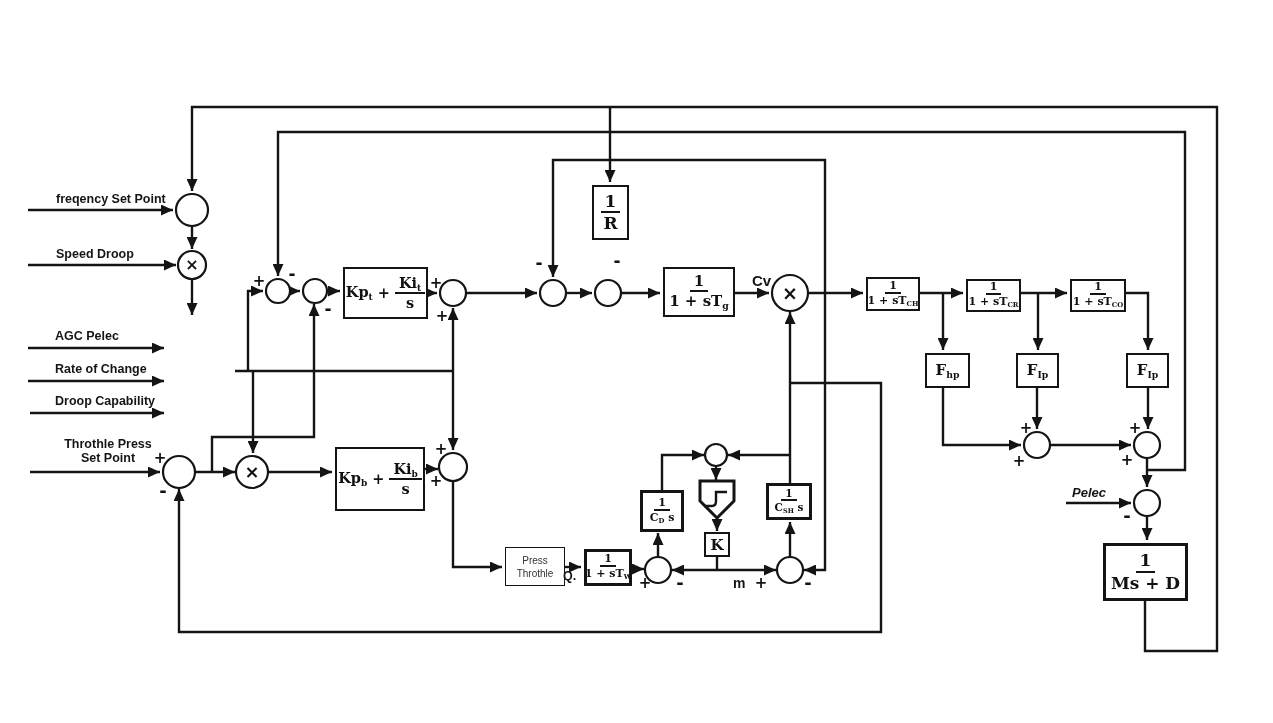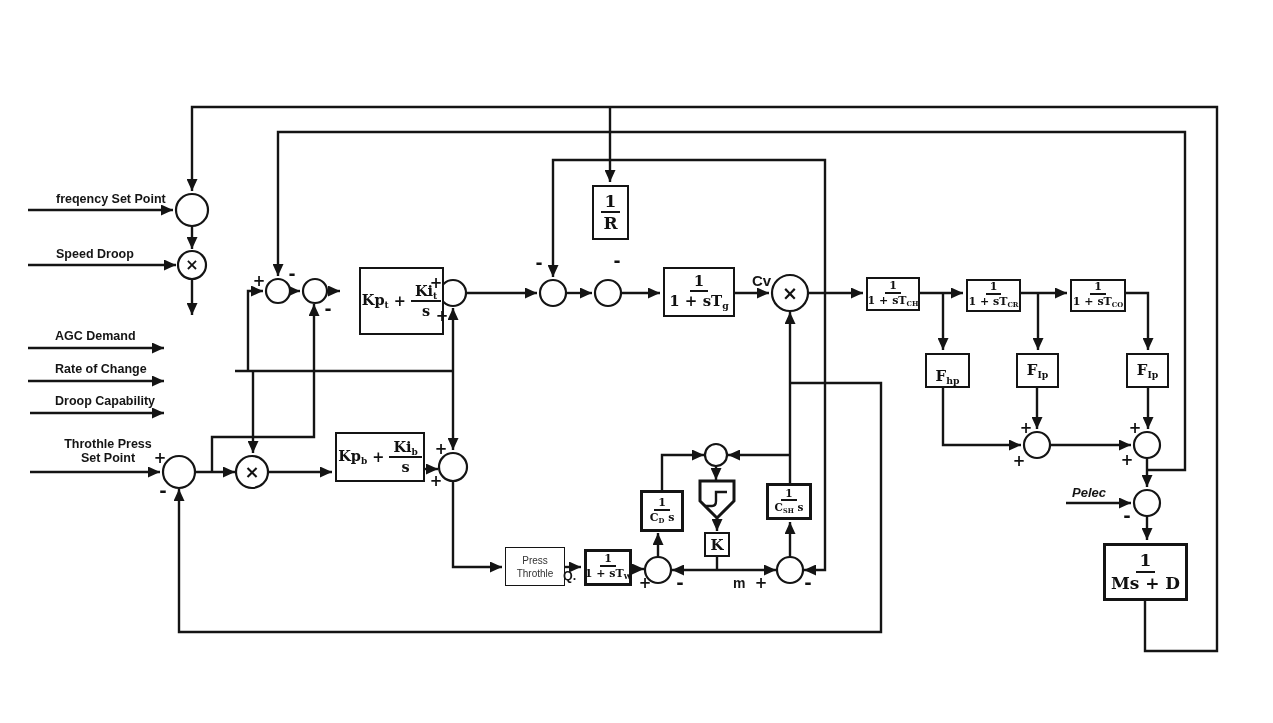--- a/index.html
+++ b/index.html
@@ -129,21 +129,21 @@
   </svg>
 
 
   <div class="box" style="left:592px;top:185px;width:37px;height:55px;font-size:17px;">
     <div class="frac f17">
       <span class="fnum">1</span>
       <span class="fden">R</span>
     </div>
   </div>
 
-  <div class="box" style="left:343px;top:267px;width:85px;height:68px;font-size:14.5px;margin-left:16px;">
+  <div class="box" style="left:343px;top:267px;width:85px;height:52px;font-size:14.5px;">
     <div class="pi">
       <span><span>Kp</span><span class="ss">t</span></span>
       <span>+</span>
       <div class="frac">
         <span class="fnum"><span>Ki</span><span class="ss">t</span></span>
         <span class="fden">s</span>
       </div>
     </div>
   </div>
 
@@ -168,33 +168,33 @@
     </div>
   </div>
 
   <div class="box" style="left:1070px;top:279px;width:56px;height:33px;font-size:11px;">
     <div class="frac">
       <span class="fnum">1</span>
       <span class="fden"><span>1 + sT</span><span class="ss">CO</span></span>
     </div>
   </div>
 
-  <div class="box" style="left:925px;top:353px;width:45px;height:35px;font-size:15px;align-items:flex-end;">
+  <div class="box" style="left:925px;top:353px;width:45px;height:35px;font-size:15px;">
     <span><span>F</span><span class="ss">hp</span></span>
   </div>
 
   <div class="box" style="left:1016px;top:353px;width:43px;height:35px;font-size:15px;">
     <span><span>F</span><span class="ss">Ip</span></span>
   </div>
 
   <div class="box" style="left:1126px;top:353px;width:43px;height:35px;font-size:15px;">
     <span><span>F</span><span class="ss">Ip</span></span>
   </div>
 
-  <div class="box" style="left:335px;top:432px;width:90px;height:50px;font-size:14.5px;">
+  <div class="box" style="left:335px;top:447px;width:90px;height:64px;font-size:14.5px;">
     <div class="pi">
       <span><span>Kp</span><span class="ss">b</span></span>
       <span>+</span>
       <div class="frac">
         <span class="fnum"><span>Ki</span><span class="ss">b</span></span>
         <span class="fden">s</span>
       </div>
     </div>
   </div>
 
@@ -230,21 +230,21 @@
 
   <div class="box thick" style="left:1103px;top:543px;width:85px;height:58px;font-size:17px;">
     <div class="frac f17">
       <span class="fnum">1</span>
       <span class="fden">Ms + D</span>
     </div>
   </div>
 
   <span class="lbl" style="left:56px;top:192px;">freqency Set Point</span>
   <span class="lbl" style="left:56px;top:247px;">Speed Droop</span>
-  <span class="lbl" style="left:55px;top:329px;">AGC Demand</span>
+  <span class="lbl" style="left:55px;top:329px;">AGC Pelec</span>
   <span class="lbl" style="left:55px;top:362px;">Rate of Change</span>
   <span class="lbl" style="left:55px;top:394px;">Droop Capability</span>
   <div class="lbl" style="left:48px;top:437px;width:120px;text-align:center;line-height:1.15;">
     <span>Throthle Press</span><br>
     <span>Set Point</span>
   </div>
   <span class="lbl" style="left:1072px;top:485px;font-size:13px;font-style:italic;">Pelec</span>
   <span class="lbl" style="left:752px;top:272px;font-size:15px;">Cv</span>
   <span class="lbl" style="left:563px;top:569px;font-size:12.5px;">Q.</span>
   <span class="lbl" style="left:733px;top:575px;font-size:14px;">m</span>

